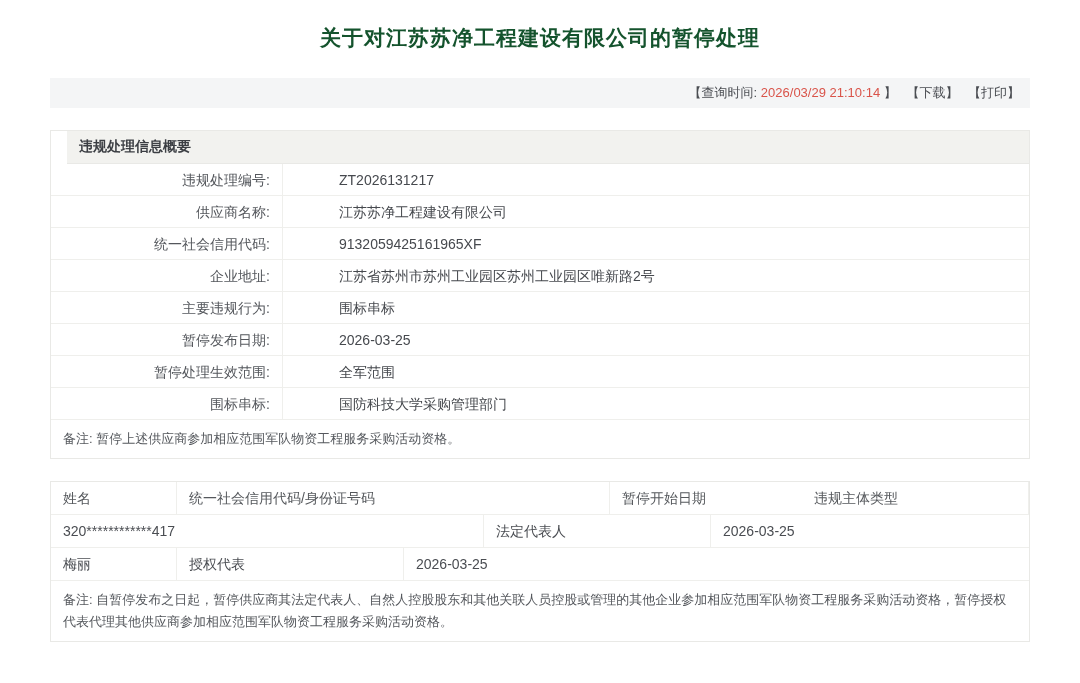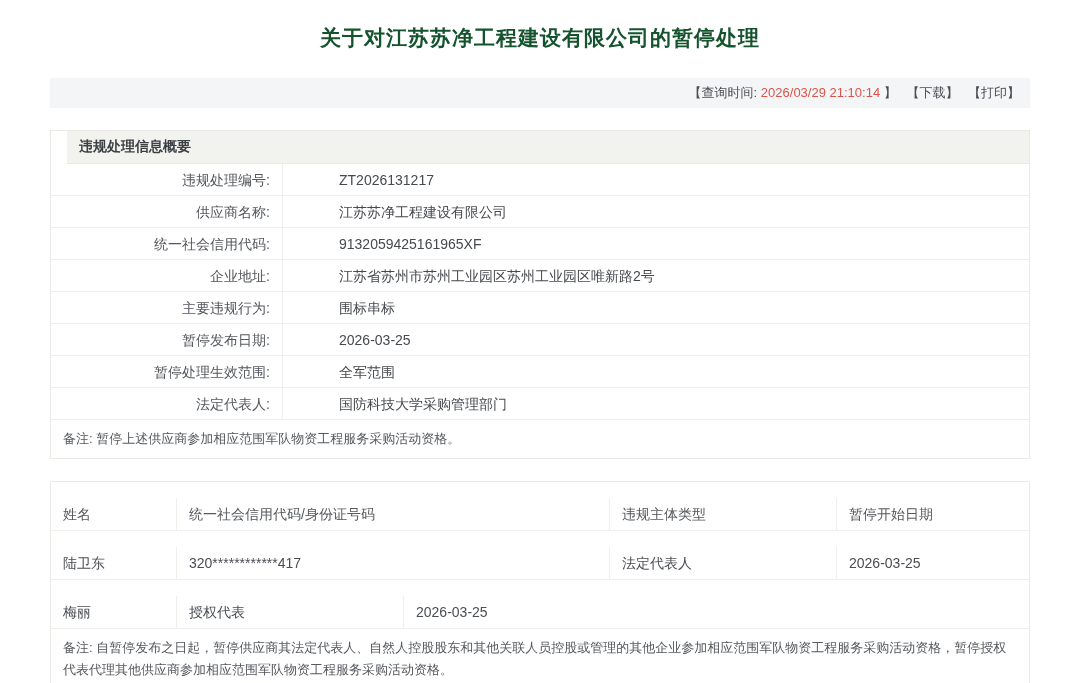--- a/index.html
+++ b/index.html
@@ -57,21 +57,21 @@
   }
   
   .p-row{
     display:flex;align-items:stretch;
     border-bottom:1px solid var(--row_border);
     font-size:14px;
   }
   .p-cell{
     padding:0 0 0 12px;line-height:32px;height:32px;color:#4a4d52;
     border-right:1px solid var(--row_border);
-    overflow:hidden;white-space:nowrap;margin-top:16px;
+    overflow:hidden;white-space:nowrap;
   }
   .p-cell.c1{flex:0 0 126px;}
   .p-cell.c2{flex:0 0 433px;}
   .p-cell.c3{flex:0 0 227px;}
   .p-cell.c4{flex:1 1 auto;border-right:none;}
   .p-head .p-cell{color:#55585c;}
 </style>
 </head>
 <body>
 
@@ -110,38 +110,37 @@
     </div>
     <div class="kv-row">
       <div class="kv-label">暂停发布日期:</div>
       <div class="kv-value">2026-03-25</div>
     </div>
     <div class="kv-row">
       <div class="kv-label">暂停处理生效范围:</div>
       <div class="kv-value">全军范围</div>
     </div>
     <div class="kv-row">
-      <div class="kv-label">法定代表人:</div>
+      <div class="kv-label">围标串标:</div>
       <div class="kv-value">国防科技大学采购管理部门</div>
     </div>
 
     <div class="note-row">备注: 暂停上述供应商参加相应范围军队物资工程服务采购活动资格。</div>
   </div>
 
   <div class="section">
 
     <div class="p-row p-head">
       <div class="p-cell c1">姓名</div>
       <div class="p-cell c2">统一社会信用代码/身份证号码</div>
+      <div class="p-cell c4">暂停开始日期</div>
       <div class="p-cell c3">违规主体类型</div>
-      <div class="p-cell c4">暂停开始日期</div>
     </div>
 
     <div class="p-row">
-      <div class="p-cell c1">陆卫东</div>
       <div class="p-cell c2">320************417</div>
       <div class="p-cell c3">法定代表人</div>
       <div class="p-cell c4">2026-03-25</div>
     </div>
     <div class="p-row">
       <div class="p-cell c1">梅丽</div>
       <div class="p-cell c3">授权代表</div>
       <div class="p-cell c4">2026-03-25</div>
     </div>
 

